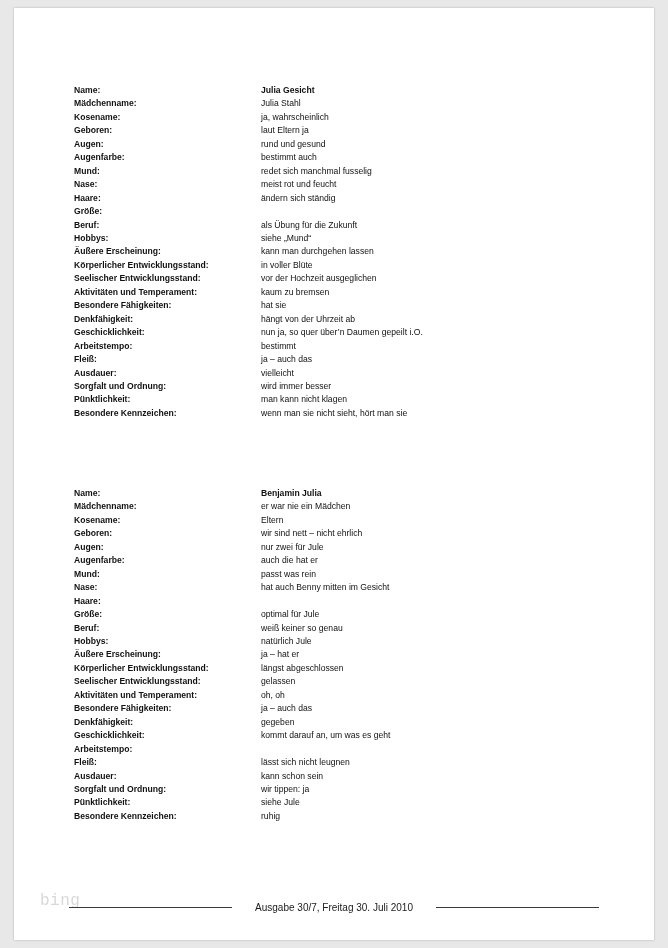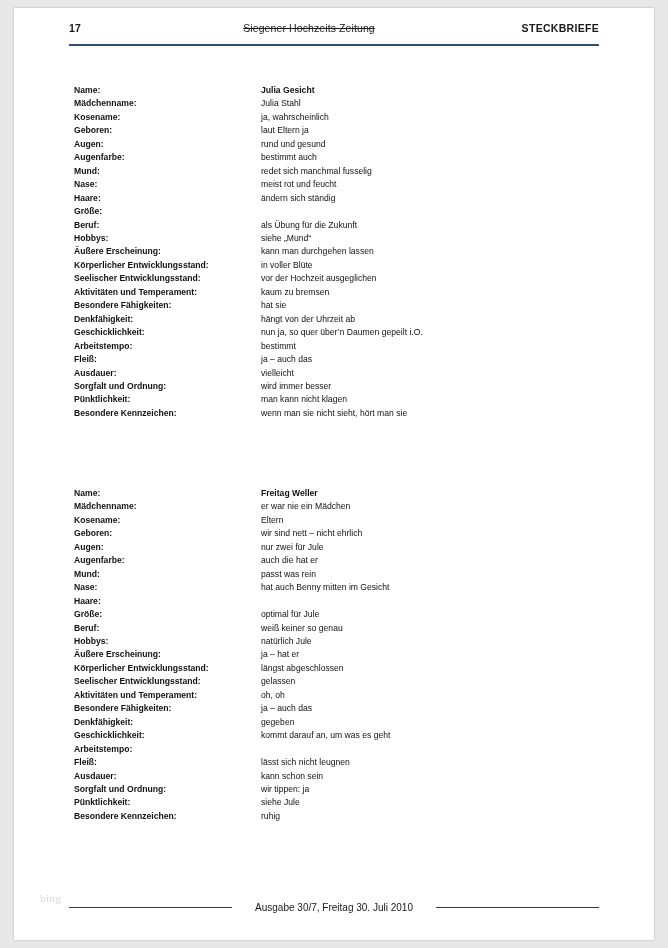--- a/index.html
+++ b/index.html
@@ -106,39 +106,31 @@
   }
   .footer-text {
     font-size: 10px;
     color: #1a1a1a;
     white-space: nowrap;
   }
   .watermark {
     position: absolute;
     left: 26px;
     top: 884px;
-    font-size: 11px;
+    font-size: 16px;
     color: #d8d8d8;
-    font-family: Liberation Serif, serif;
+    font-family: Liberation Mono, monospace;
     letter-spacing: 0.5px;
   }
 </style>
 </head>
 <body>
 
 <div class="page">
 
-  <div class="header">
-    <div class="header-row">
-      <div class="header-page">17</div>
-      <div class="header-center">Siegener Hochzeits Zeitung</div>
-      <div class="header-right">STECKBRIEFE</div>
-    </div>
-    <div class="header-rule"></div>
-  </div>
 
   <div class="profile profile-1">
     <div class="row first">
         <div class="label">Name:</div>
         <div class="value">Julia Gesicht</div>
       </div>
     <div class="row">
         <div class="label">Mädchenname:</div>
         <div class="value">Julia Stahl</div>
       </div>
@@ -231,21 +223,21 @@
       </div>
     <div class="row">
         <div class="label">Besondere Kennzeichen:</div>
         <div class="value">wenn man sie nicht sieht, hört man sie</div>
       </div>
   </div>
 
   <div class="profile profile-2">
     <div class="row first">
         <div class="label">Name:</div>
-        <div class="value">Freitag Weller</div>
+        <div class="value">Benjamin Julia</div>
       </div>
     <div class="row">
         <div class="label">Mädchenname:</div>
         <div class="value">er war nie ein Mädchen</div>
       </div>
     <div class="row">
         <div class="label">Kosename:</div>
         <div class="value">Eltern</div>
       </div>
     <div class="row">

